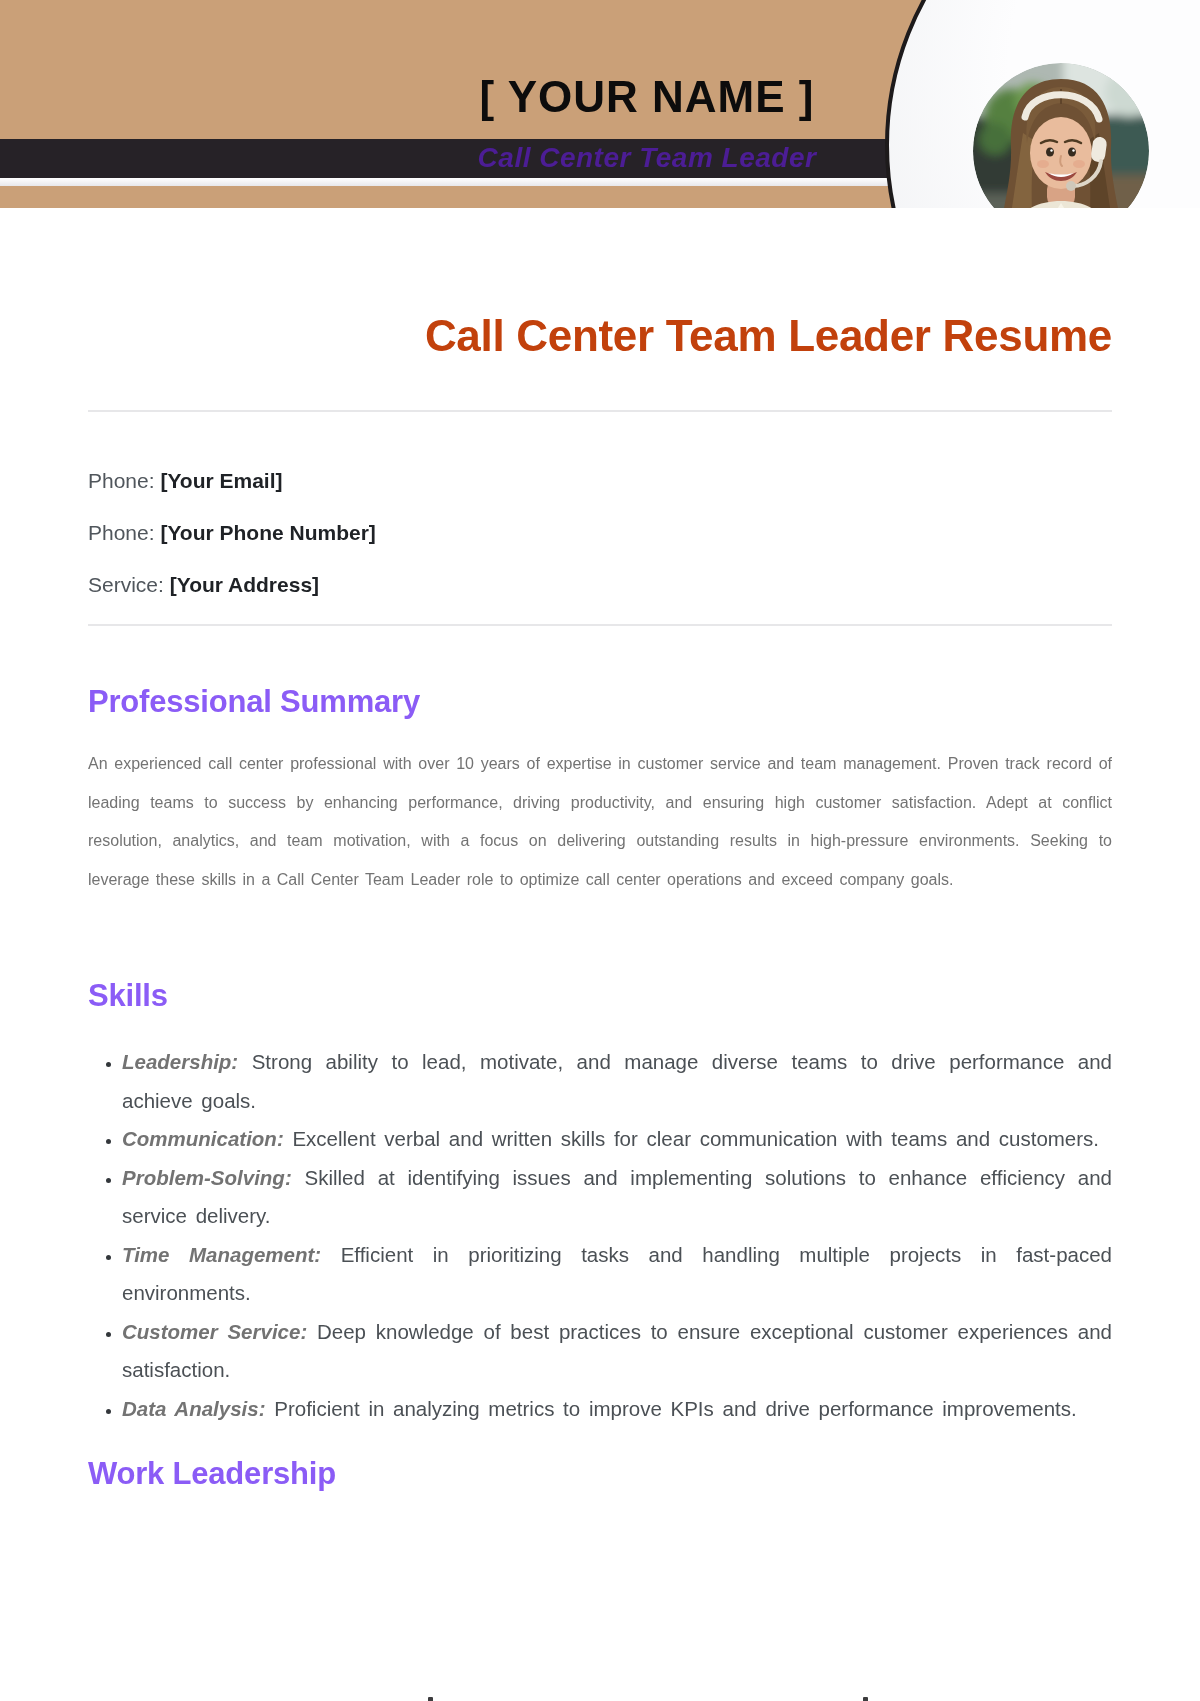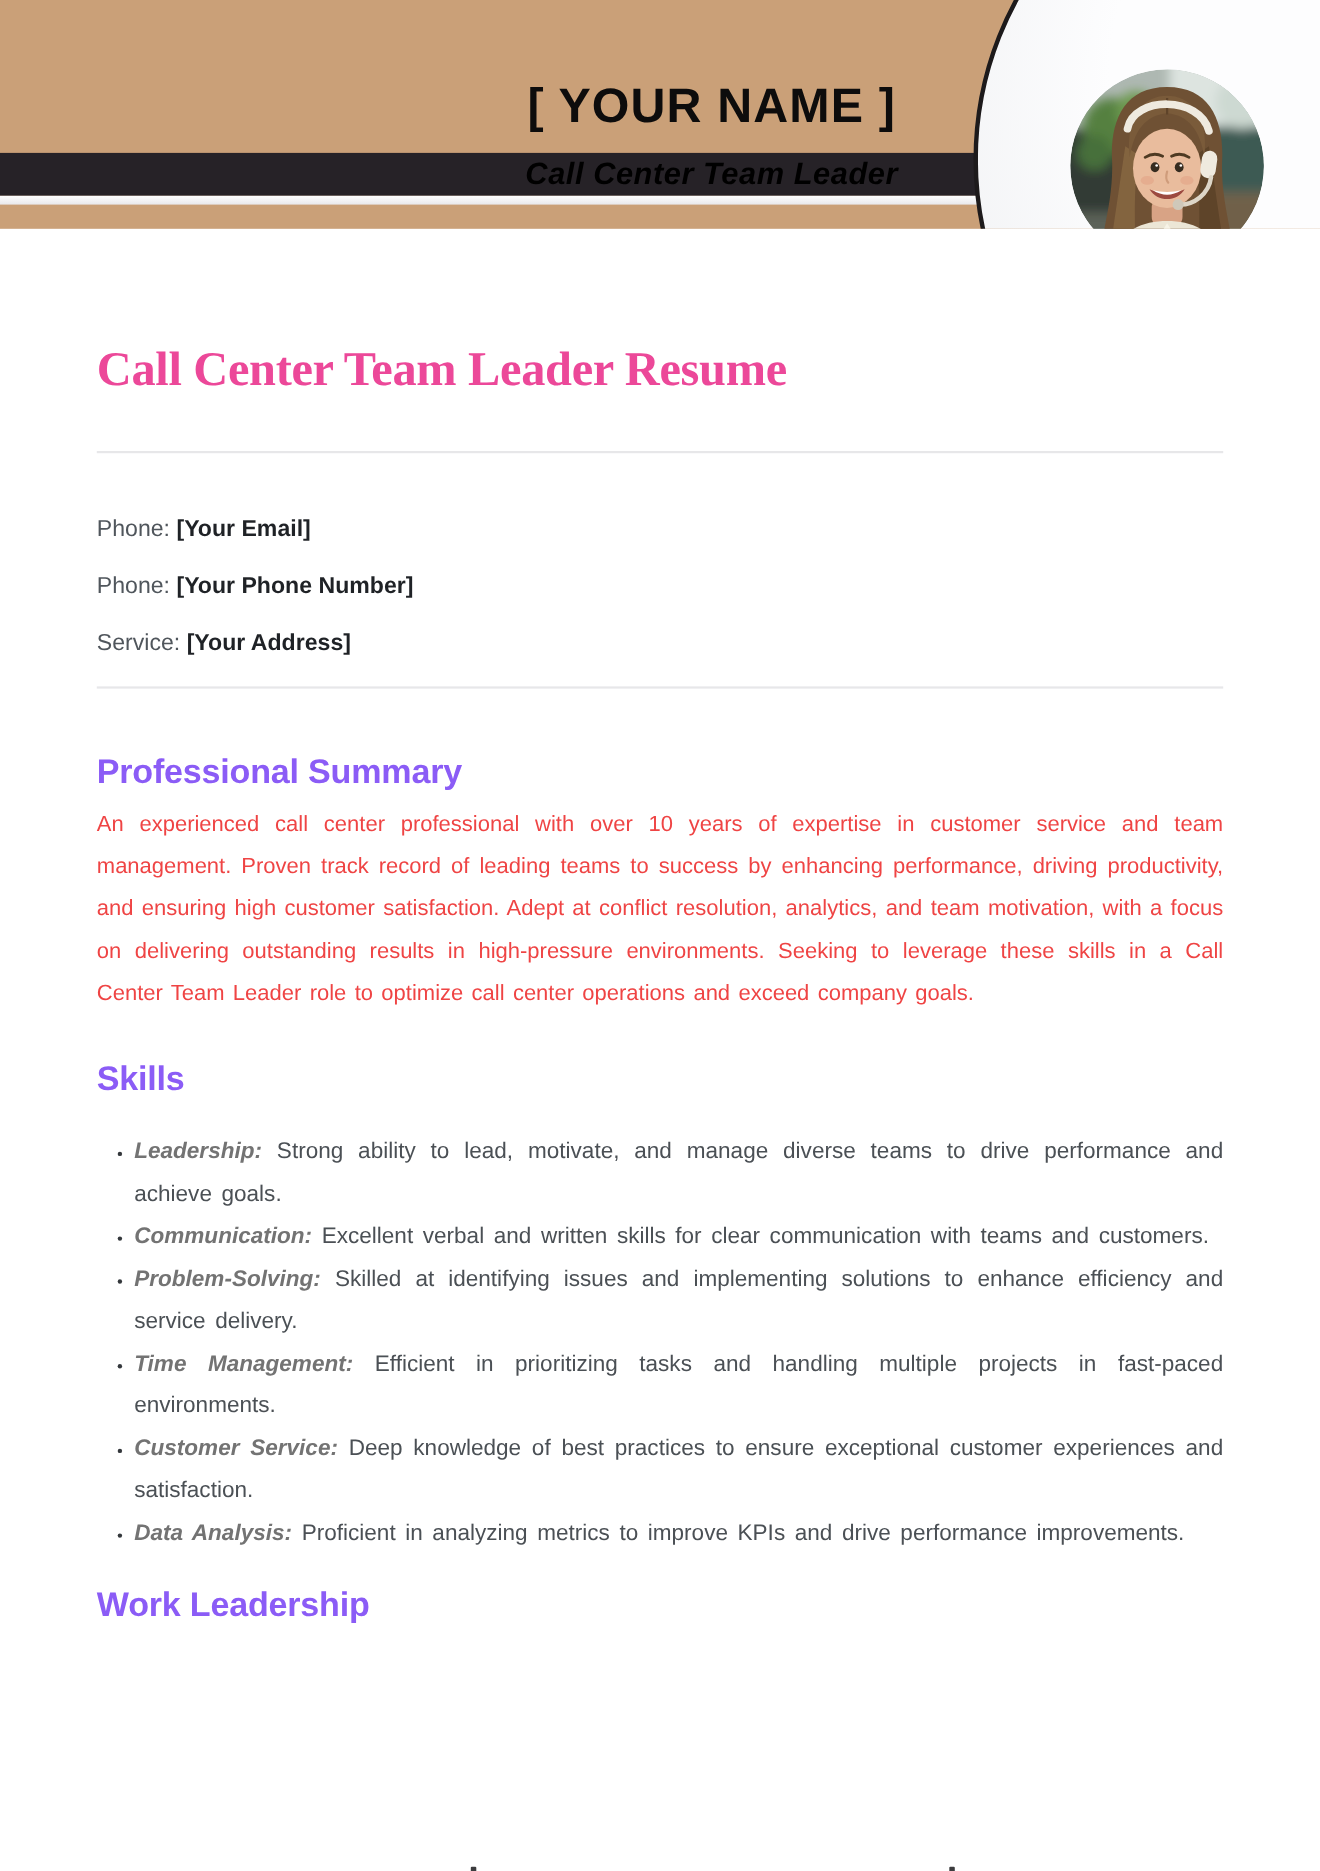--- a/index.html
+++ b/index.html
@@ -41,21 +41,21 @@
     letter-spacing: 1px;
     color: #0d0c0c;
     z-index: 2;
   }
   .hdr-job {
     position: absolute; left: 647px; top: 142px;
     transform: translateX(-50%);
     white-space: nowrap;
     font-style: italic; font-weight: 600;
     font-size: 28px; letter-spacing: 0.5px;
-    color: #000000;
+    color: #4c1d95;
     z-index: 2;
   }
   .hdr-email {
     position: absolute; left: 704px; top: 224px;
     font-size: 21px; color: #1a1a1c;
     letter-spacing: 0.2px;
     z-index: 2;
   }
   .big-circle {
     position: absolute; left: 885px; top: -160px;
@@ -70,25 +70,24 @@
     width: 176px; height: 176px;
     border-radius: 50%;
     overflow: hidden;
     z-index: 4;
   }
 
   
   .main { padding: 0 88px; }
   .doc-title {
     margin: 0; padding-top: 102px;
-    text-align: left;
+    text-align: right;
     font-size: 44px; line-height: 52px;
     font-weight: 700; letter-spacing: -0.3px;
-    color: #ec4899;
-    font-family: Liberation Serif, serif;
+    color: #c2410c;
   }
   .divider {
     border: none; height: 0;
     border-top: 2px solid #e7e7e9;
     margin: 0;
   }
   .d1 { margin-top: 48px; }
   .d2 { margin-top: 25px; }
   .contact { margin-top: 56px; }
   .contact p {
@@ -99,26 +98,26 @@
   .c-value { color: #1f2226; font-weight: 700; }
   .sec-h {
     margin: 0;
     font-size: 31px; line-height: 40px;
     font-weight: 700; letter-spacing: -0.2px;
     color: #8b5cf6;
   }
   .sec-h.ps { margin-top: 56px; }
   .sec-h.we { margin-top: 26px; }
   .summary {
-    margin: 8px 0 0 0;
+    margin: 23px 0 0 0;
     min-height: 231px;
-    font-size: 20px; line-height: 38.5px;
+    font-size: 16px; line-height: 38.5px;
     word-spacing: 2px;
     text-align: justify;
-    color: #ef4444;
+    color: #737373;
   }
   .skills {
     margin: 27px 0 0 0;
     padding: 0 0 0 34px;
     list-style: disc;
   }
   .skills li {
     margin: 0; padding: 0;
     font-size: 20.5px; line-height: 38.5px;
     word-spacing: 3px;

